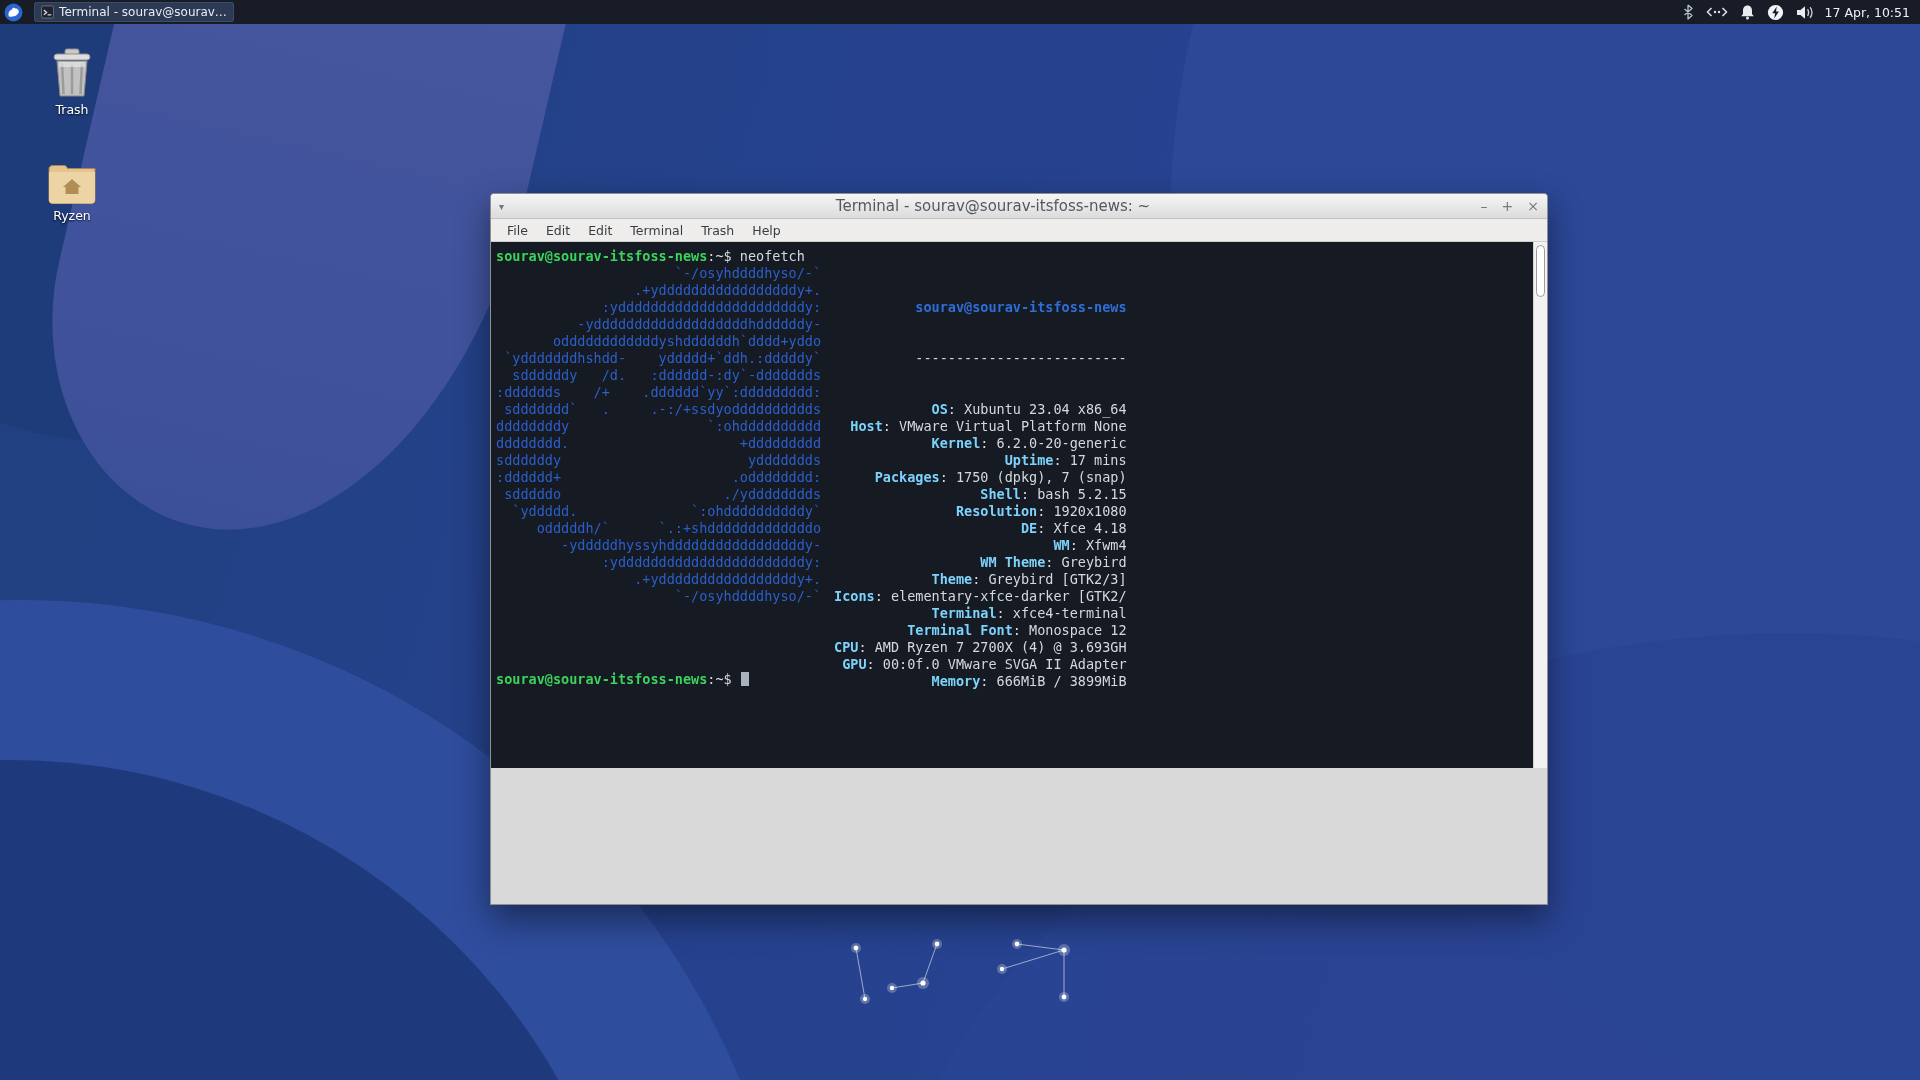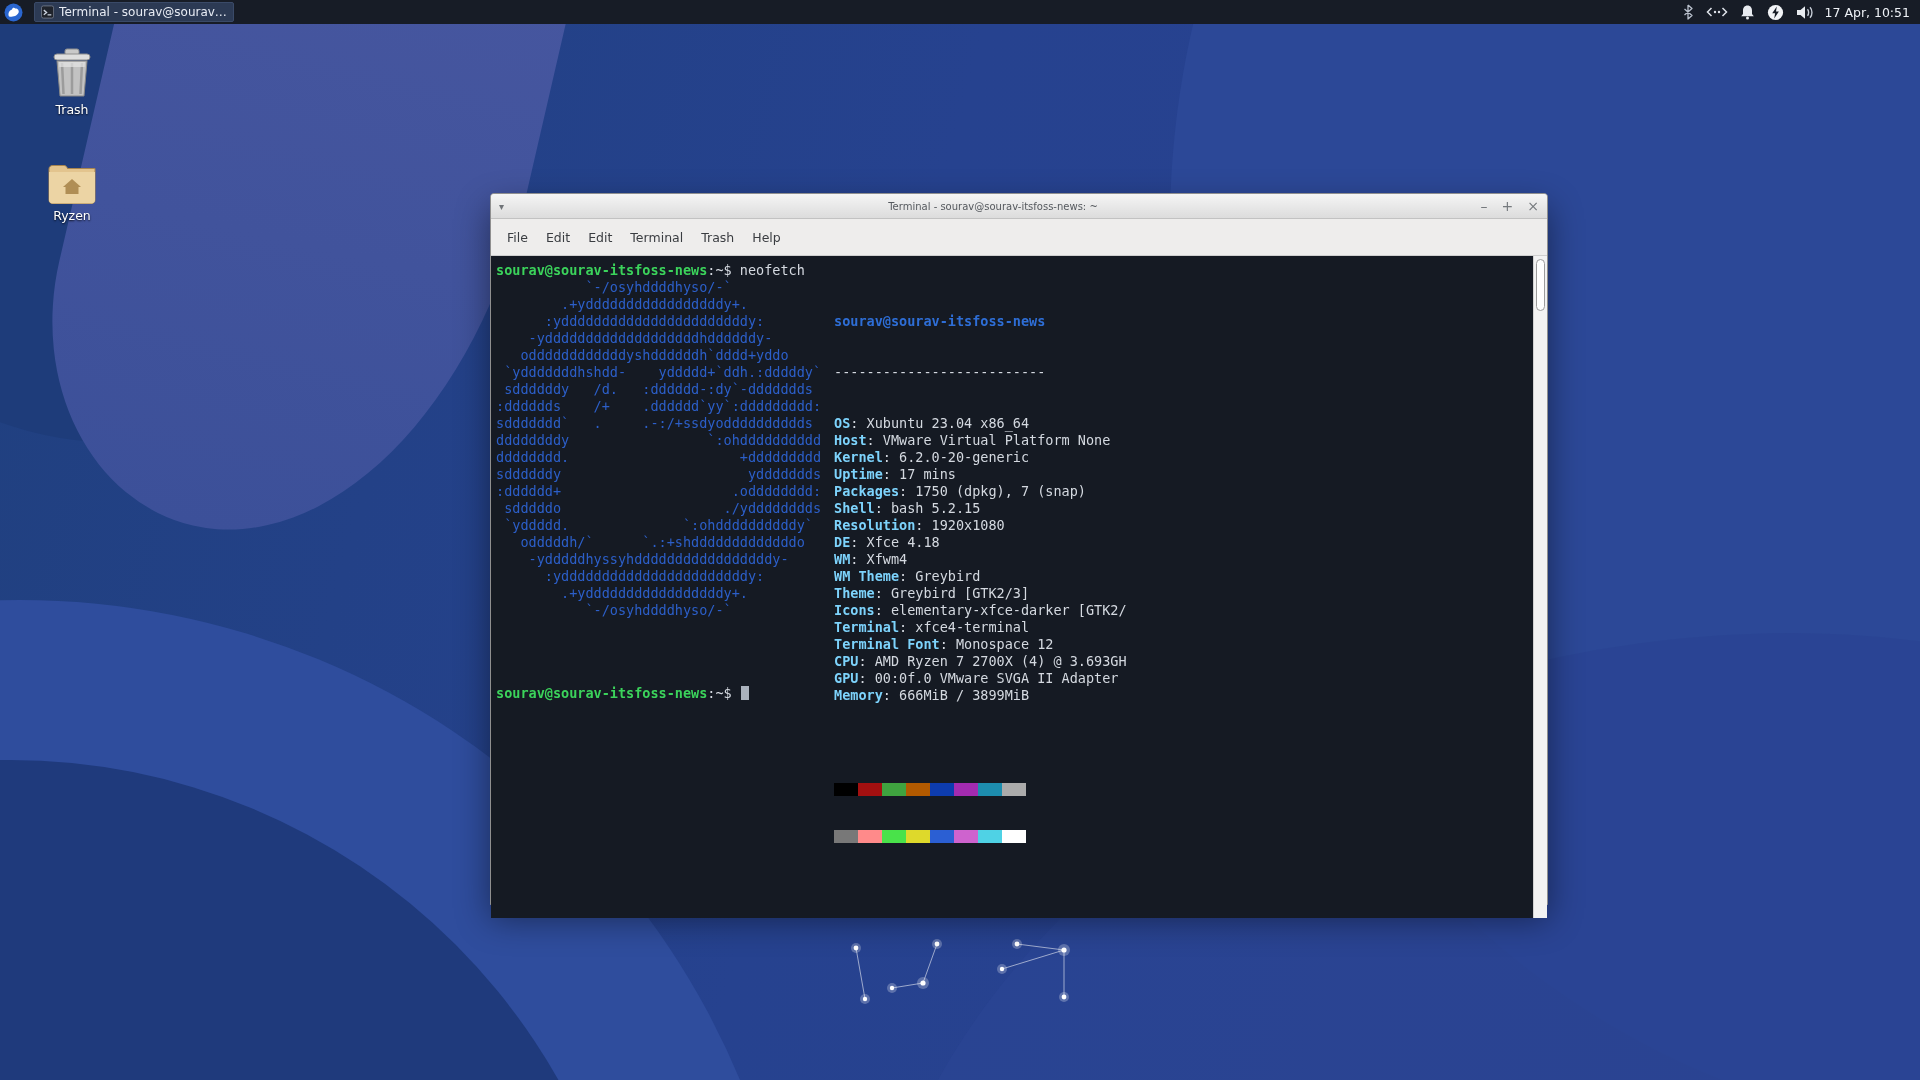--- a/index.html
+++ b/index.html
@@ -47,28 +47,28 @@
   .di-home { left:34px; top:162px; }
 
   
   .window { position:absolute; left:490px; top:193px; width:1058px; height:712px;
     border:1px solid #8f8f8f; border-radius:4px 4px 0 0;
     box-shadow:0 14px 34px rgba(0,0,0,.45); z-index:20; background:#d9d9d9; }
   .titlebar { height:25px; background:linear-gradient(#f5f5f5,#dcdcdc);
     border-bottom:1px solid #c2c2c2; border-radius:3px 3px 0 0;
     display:flex; align-items:center; padding:0 8px; }
   .tb-menu-arrow { color:#707478; font-size:10px; width:18px; }
-  .tb-title { flex:1; text-align:center; color:#55595e; font-size:10px; }
+  .tb-title { flex:1; text-align:center; color:#55595e; font-size:15px; }
   .tb-btns { display:flex; gap:14px; color:#75797d; font-size:14px; width:70px;
     justify-content:flex-end; }
   .tb-btn { cursor:default; line-height:25px; }
-  .menubar { height:37px; background:#eeedec; border-bottom:1px solid #cfcfcf;
+  .menubar { height:23px; background:#eeedec; border-bottom:1px solid #cfcfcf;
     display:flex; align-items:center; padding-left:8px; gap:2px; }
   .menu-item { color:#3a3d41; font-size:12.5px; padding:2px 8px; }
-  .term-body { position:relative; height:662px; background:#151a23; overflow:hidden; }
+  .term-body { position:relative; height:526px; background:#151a23; overflow:hidden;text-align:right; }
 
   .term-body, .tline, .info-col, .ascii { font-family:"DejaVu Sans Mono", monospace;
     font-size:13.5px; line-height:17px; white-space:pre; }
   .fg { color:#d4d9e0; }
   .green { color:#3bd35b; font-weight:bold; }
   .ascii { position:absolute; left:5px; top:23px; color:#2c5fc9; font-weight:normal; }
   .line1 { position:absolute; left:5px; top:6px; }
   .info-col { position:absolute; left:343px; top:23px; }
   .info-title { color:#2e6ed6; font-weight:bold; }
   .info-sep { color:#d4d9e0; }

